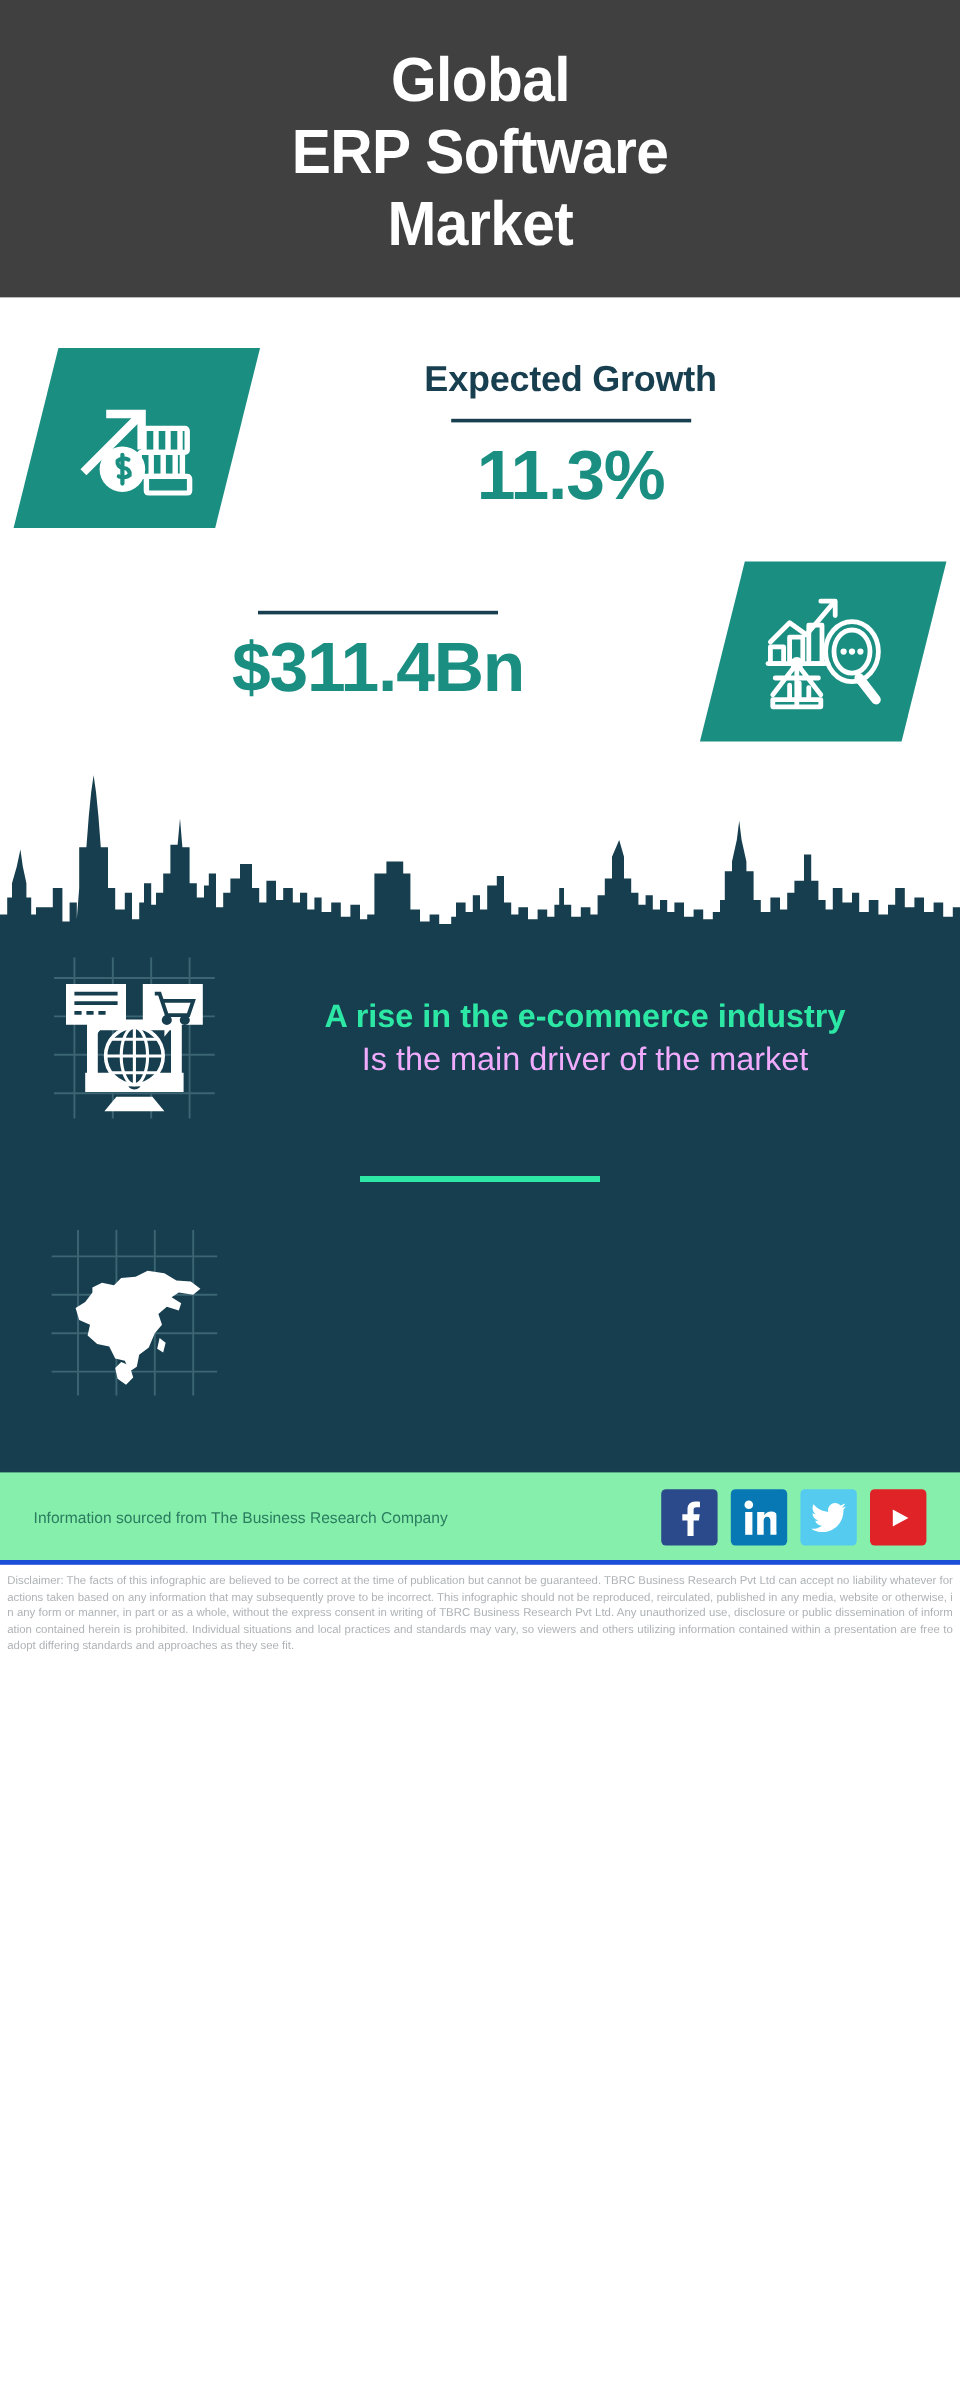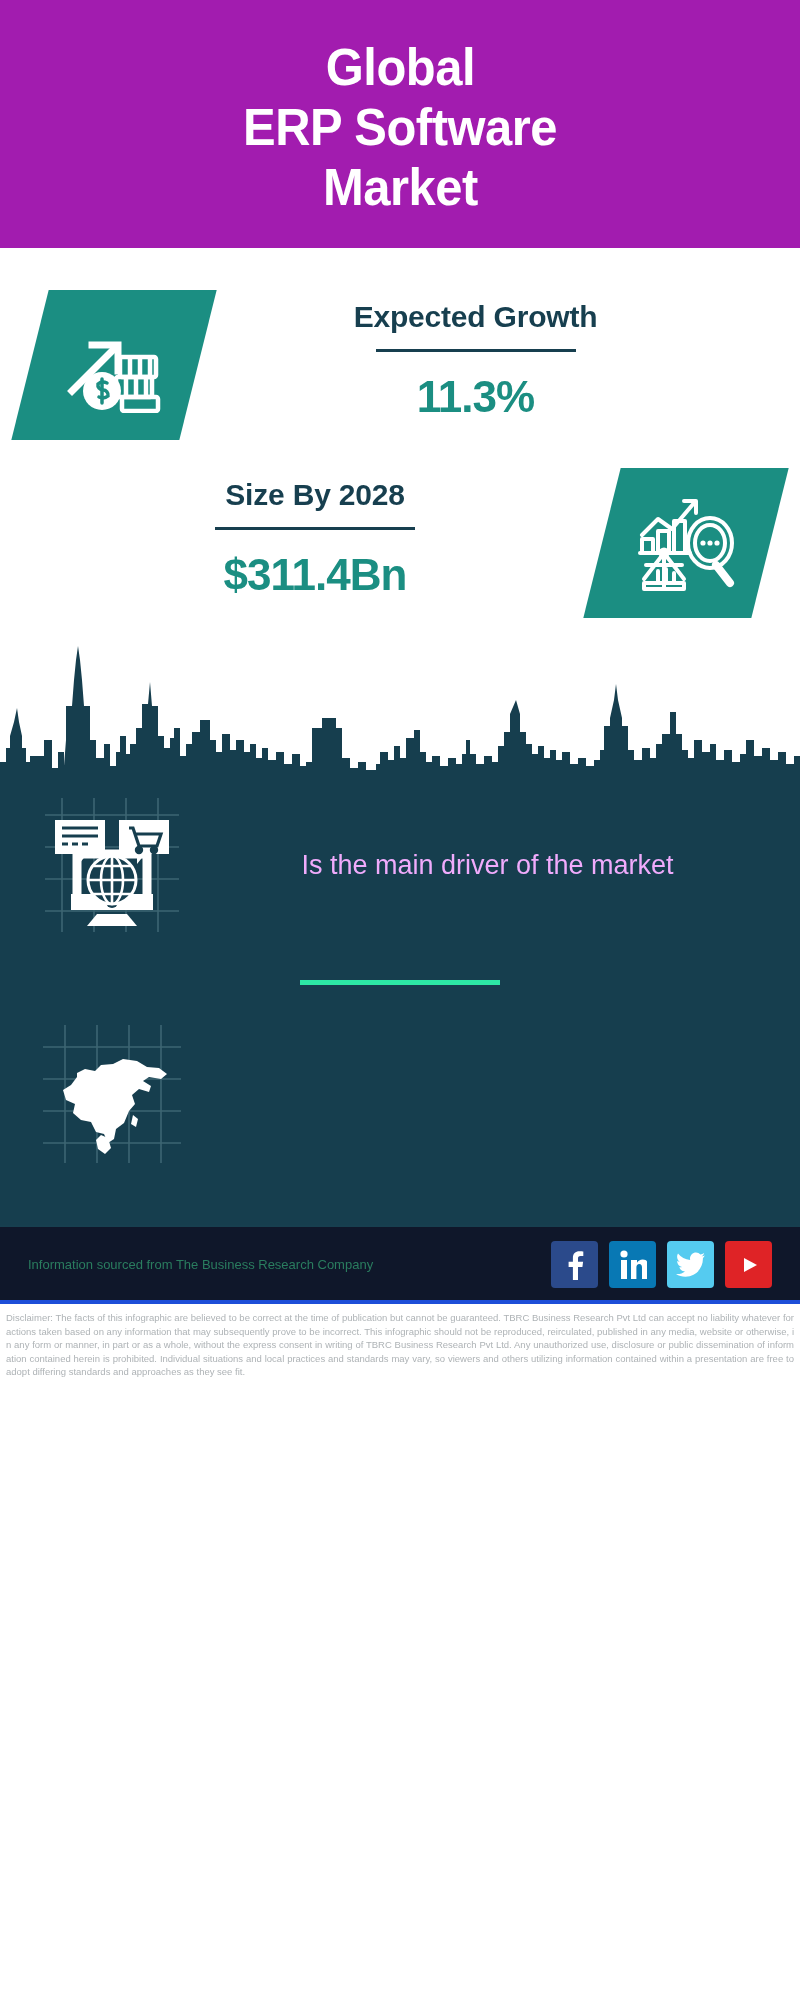--- a/index.html
+++ b/index.html
@@ -7,21 +7,21 @@
     width:800px; height:2000px;
     background:#ffffff;
     font-family:"Liberation Sans", sans-serif;
     overflow:hidden;
     position:relative;
   }
   .page { width:800px; height:2000px; position:relative; overflow:hidden; }
 
   
   .header {
-    background:#a21caf;
+    background:#404040;
     height:248px;
     display:flex; flex-direction:column;
     align-items:center; justify-content:center;
     padding-top:6px;
     box-sizing:border-box;
   }
   .header .title-line {
     color:#ffffff;
     font-weight:bold;
     font-size:52px;
@@ -60,21 +60,21 @@
     line-height:37px;
     letter-spacing:-0.2px;
   }
   .stat-rule {
     width:200px; height:3px; background:#173F4F;
     margin:14px auto 10px auto;
   }
   .stat-value {
     color:#1B8E82;
     font-weight:bold;
-    font-size:44px;
+    font-size:58px;
     line-height:70px;
     letter-spacing:-1px;
   }
 
   
   .skyline-wrap { position:relative; line-height:0; margin-top:16px; }
   .skyline-wrap svg { display:block; width:800px; height:130px; }
 
   
   .dark-zone {
@@ -102,21 +102,21 @@
     font-weight:normal;
   }
   .green-rule {
     width:200px; height:5px; background:#2DE8A5;
     margin:24px auto 18px auto;
   }
   .fact-row.reverse .fact-copy { padding-right:0; }
 
   
   .source-bar {
-    background:#0f172a;
+    background:#86efac;
     display:flex; align-items:center;
     padding:14px 28px 12px 28px;
     box-sizing:border-box;
     border-top:2px solid #173F4F;
   }
   .source-text {
     flex:1 1 auto;
     color:#2A7D5F;
     font-size:13px;
     line-height:21px;
@@ -185,21 +185,20 @@
       </div>
       <div class="stat-text">
         <div class="stat-title">Expected Growth</div>
         <div class="stat-rule"></div>
         <div class="stat-value">11.3%</div>
       </div>
     </div>
 
     <div class="stat-row row2">
       <div class="stat-text">
-        <div class="stat-title">Size By 2028</div>
         <div class="stat-rule"></div>
         <div class="stat-value">$311.4Bn</div>
       </div>
       <div class="badge">
         <svg width="104" height="104" viewBox="0 0 104 104" fill="none">
           <g stroke="#ffffff" stroke-width="4" fill="none" stroke-linecap="round" stroke-linejoin="round">
             <path d="M8 44 L24 28 L38 38 L60 12"></path>
             <path d="M50 10 L62 10 L62 22"></path>
             <rect x="8" y="48" width="11" height="14"></rect>
             <rect x="24" y="40" width="11" height="22"></rect>
@@ -256,20 +255,21 @@
           <g stroke="#ffffff" stroke-width="3" fill="#163E4E">
             <circle cx="75" cy="90" r="24"></circle>
           </g>
           <g stroke="#ffffff" stroke-width="2.6" fill="none">
             <ellipse cx="75" cy="90" rx="11" ry="24"></ellipse>
             <path d="M51 90 h48 M55 76 h40 M55 104 h40 M75 66 v48"></path>
           </g>
         </svg>
       </div>
       <div class="fact-copy">
+        <div class="lead">A rise in the e-commerce industry</div>
         <div class="sub">Is the main driver of the market</div>
       </div>
     </div>
 
     <div class="green-rule"></div>
 
     <div class="fact-row reverse">
       <div class="fact-icon">
         <svg width="150" height="150" viewBox="0 0 150 150">
           <g stroke="#3C6573" stroke-width="1.6" fill="none">

